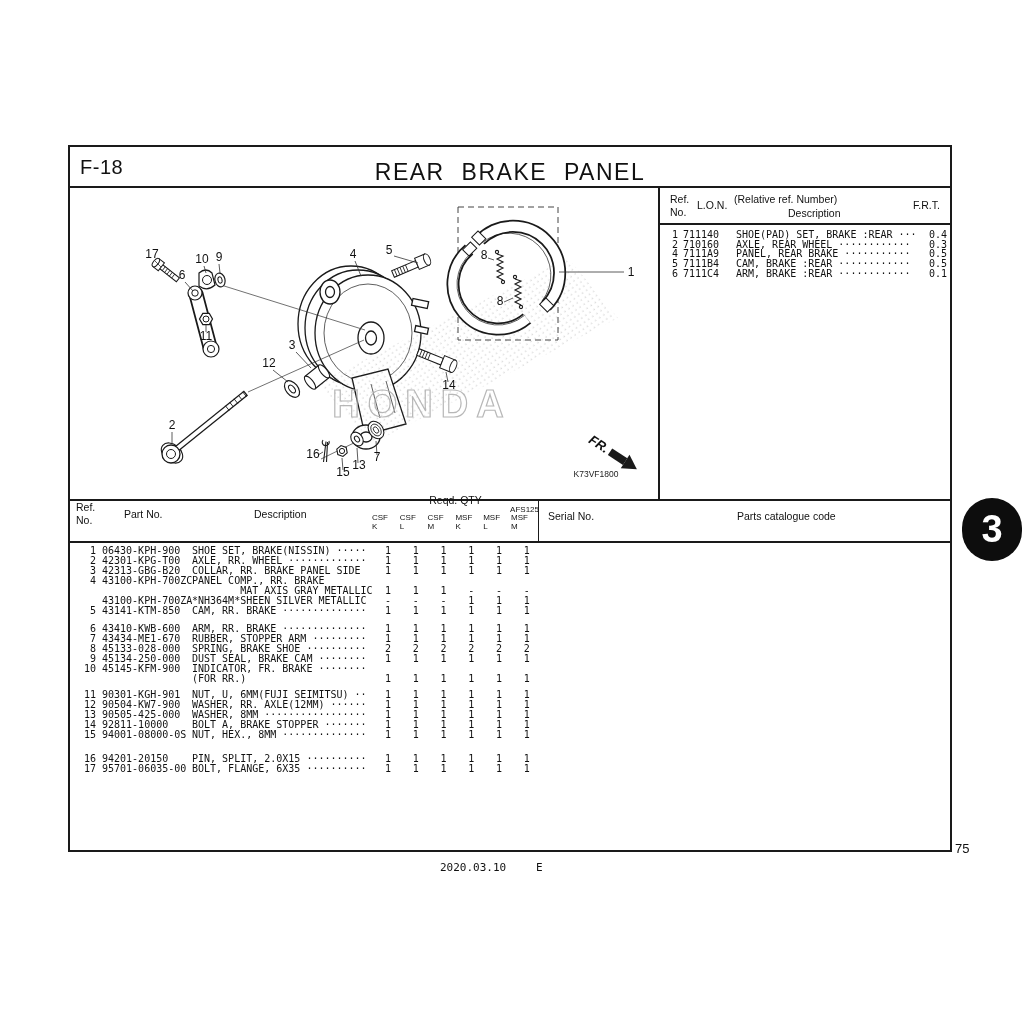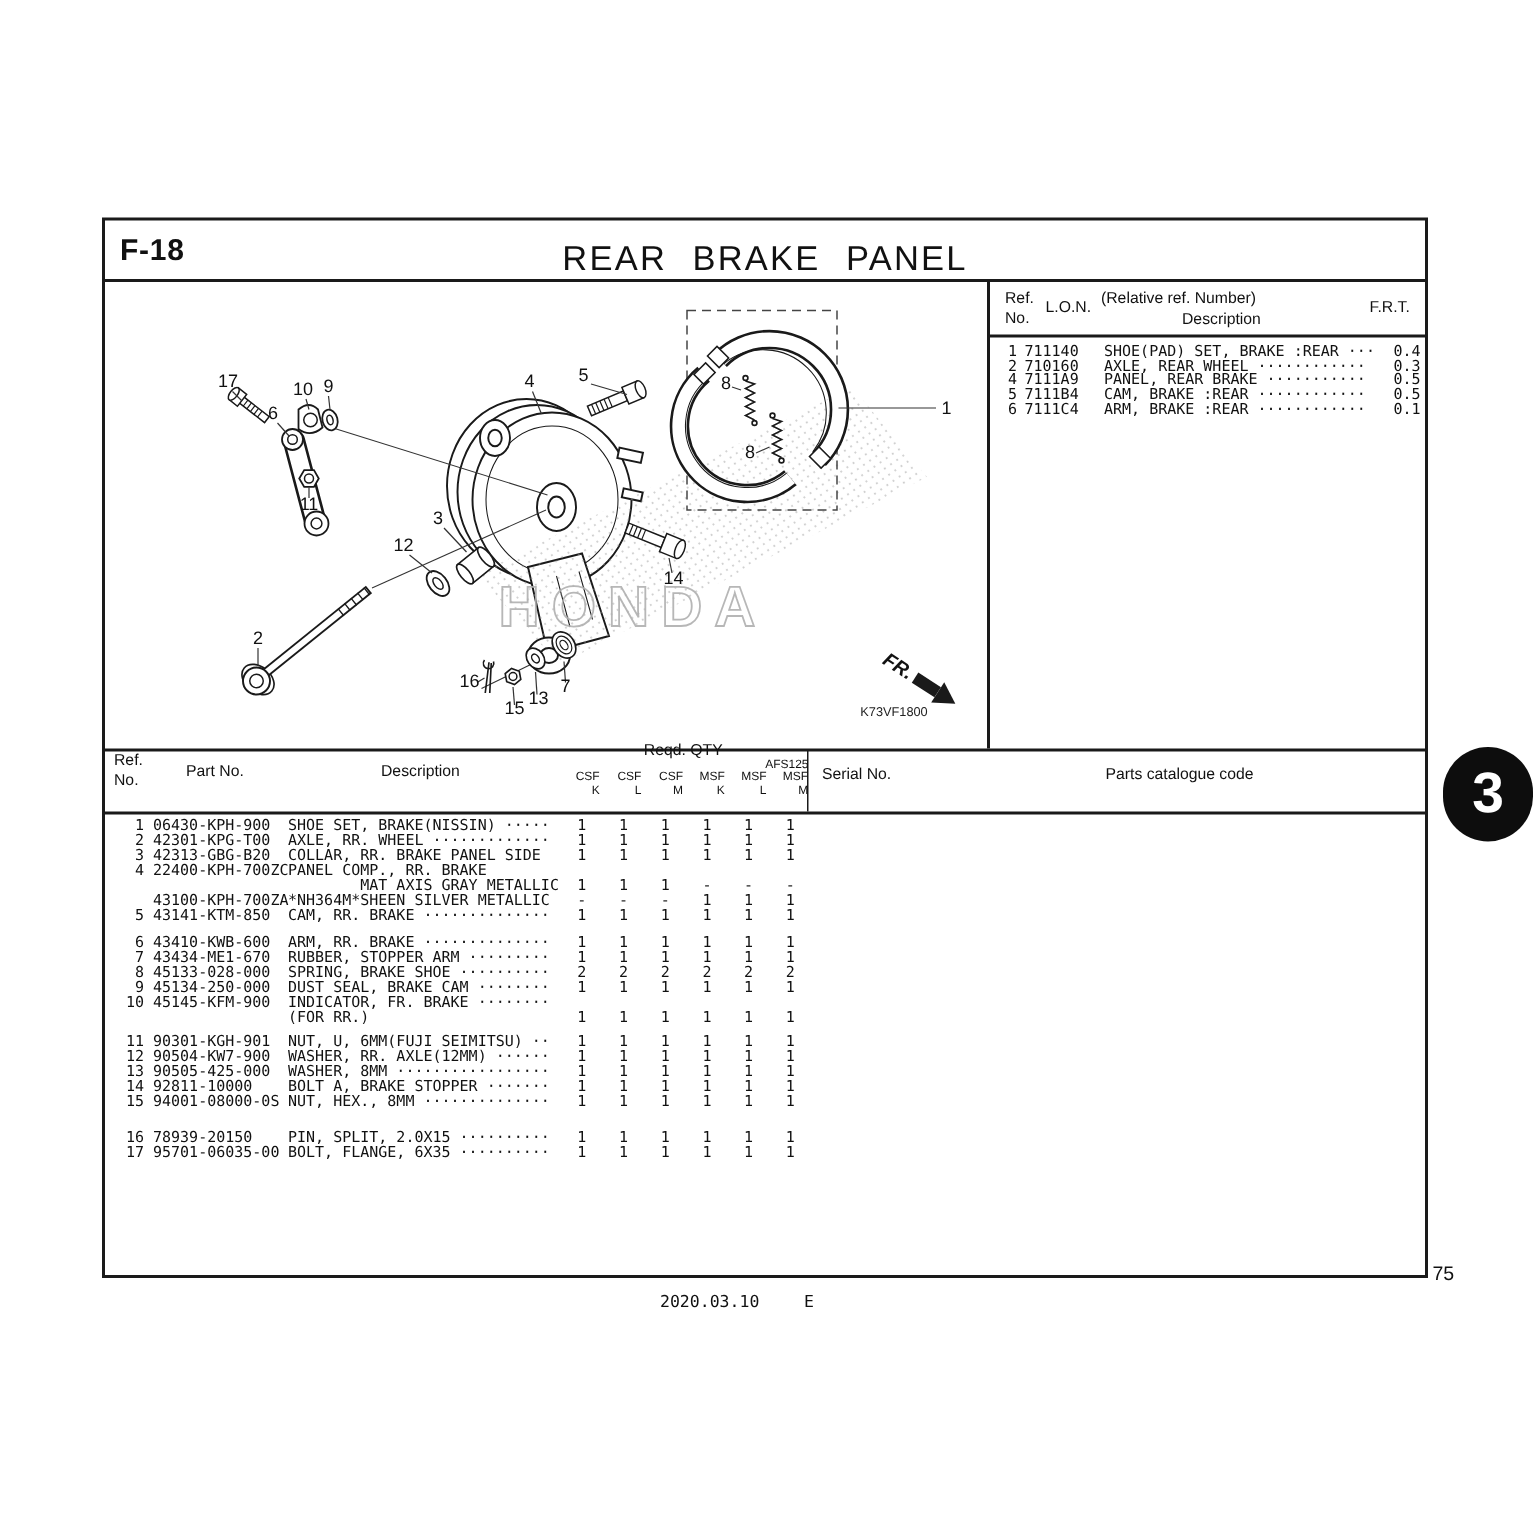--- a/index.html
+++ b/index.html
@@ -1,34 +1,34 @@
 <!DOCTYPE html>
 <html><head>
 <meta charset="utf-8">
 <style>
   html,body{margin:0;padding:0;background:#fff}
   body{width:1024px;height:1024px;position:relative;font-family:"Liberation Sans",sans-serif;color:#111}
   .hline{position:absolute;background:#1a1a1a}
   .vline{position:absolute;background:#1a1a1a}
   #frame{position:absolute;left:68px;top:145px;width:884px;height:707px;border:2px solid #1a1a1a;box-sizing:border-box}
-  #page-code{position:absolute;left:80px;top:156px;font-size:20px;font-weight:bold;letter-spacing:.5px}
+  #page-code{position:absolute;left:80px;top:156px;font-size:20px;font-weight:normal;letter-spacing:.5px}
   #page-title{position:absolute;left:68px;top:159px;width:884px;text-align:center;font-size:23px;letter-spacing:1.5px;word-spacing:9px}
   
   .rt-h{position:absolute;font-size:10.5px}
   .rrow{display:flex;height:9.7px;line-height:9.7px;font:10px "DejaVu Sans Mono",monospace;white-space:pre;color:#111}
   .r-ref{width:12px;text-align:right}
   .r-lon{width:47px;margin-left:5px}
   .r-desc{width:190px;margin-left:6px}
   .r-frt{width:24px;text-align:center}
   #ref-rows{position:absolute;left:666px;top:229px}
   
   .pt-h{position:absolute;font-size:10.5px}
   .pt-h8{position:absolute;font-size:8px}
   #qty-cols{position:absolute;left:372px;top:513px;display:flex}
-  .qcol{width:27.8px;text-align:right;font-size:8px;line-height:9px}
+  .qcol{width:27.8px;text-align:left;font-size:8px;line-height:9px}
   #parts-rows{position:absolute;left:70px;top:545px}
   .prow{display:flex;height:10px;line-height:10px;font:10px "DejaVu Sans Mono",monospace;white-space:pre;color:#111}
   .c-ref{width:26px;text-align:right}
   .c-part{width:90px;margin-left:6px}
   .c-desc{width:182px}
   .c-q{width:27.8px;text-align:center}
   
   #diagram{position:absolute;left:68px;top:188px}
   #diagram path,#diagram ellipse,#diagram circle,#diagram rect,#diagram polygon,#diagram line{vector-effect:none}
   .plabel{font:12px "Liberation Sans",sans-serif;fill:#111;text-anchor:middle}
@@ -279,38 +279,38 @@
       <div>MSF</div>
       <div>M</div>
     </div>
   </div>
 <span class="pt-h" style="left:548px;top:510px">Serial No.</span>
 <span class="pt-h" style="left:737px;top:510px">Parts catalogue code</span>
 <div id="parts-rows">
     <div class="prow"><span class="c-ref">1</span><span class="c-part">06430-KPH-900</span><span class="c-desc">SHOE SET, BRAKE(NISSIN) ·····</span><span class="c-q">1</span><span class="c-q">1</span><span class="c-q">1</span><span class="c-q">1</span><span class="c-q">1</span><span class="c-q">1</span></div>
     <div class="prow"><span class="c-ref">2</span><span class="c-part">42301-KPG-T00</span><span class="c-desc">AXLE, RR. WHEEL ·············</span><span class="c-q">1</span><span class="c-q">1</span><span class="c-q">1</span><span class="c-q">1</span><span class="c-q">1</span><span class="c-q">1</span></div>
     <div class="prow"><span class="c-ref">3</span><span class="c-part">42313-GBG-B20</span><span class="c-desc">COLLAR, RR. BRAKE PANEL SIDE</span><span class="c-q">1</span><span class="c-q">1</span><span class="c-q">1</span><span class="c-q">1</span><span class="c-q">1</span><span class="c-q">1</span></div>
-    <div class="prow"><span class="c-ref">4</span><span class="c-part">22400-KPH-700ZC</span><span class="c-desc">PANEL COMP., RR. BRAKE</span></div>
+    <div class="prow"><span class="c-ref">4</span><span class="c-part">43100-KPH-700ZC</span><span class="c-desc">PANEL COMP., RR. BRAKE</span></div>
     <div class="prow"><span class="c-ref"></span><span class="c-part"></span><span class="c-desc">        MAT AXIS GRAY METALLIC</span><span class="c-q">1</span><span class="c-q">1</span><span class="c-q">1</span><span class="c-q">-</span><span class="c-q">-</span><span class="c-q">-</span></div>
     <div class="prow"><span class="c-ref"></span><span class="c-part">43100-KPH-700ZA</span><span class="c-desc">*NH364M*SHEEN SILVER METALLIC</span><span class="c-q">-</span><span class="c-q">-</span><span class="c-q">-</span><span class="c-q">1</span><span class="c-q">1</span><span class="c-q">1</span></div>
     <div class="prow"><span class="c-ref">5</span><span class="c-part">43141-KTM-850</span><span class="c-desc">CAM, RR. BRAKE ··············</span><span class="c-q">1</span><span class="c-q">1</span><span class="c-q">1</span><span class="c-q">1</span><span class="c-q">1</span><span class="c-q">1</span></div>
     <div style="height: 8px;"></div>
     <div class="prow"><span class="c-ref">6</span><span class="c-part">43410-KWB-600</span><span class="c-desc">ARM, RR. BRAKE ··············</span><span class="c-q">1</span><span class="c-q">1</span><span class="c-q">1</span><span class="c-q">1</span><span class="c-q">1</span><span class="c-q">1</span></div>
     <div class="prow"><span class="c-ref">7</span><span class="c-part">43434-ME1-670</span><span class="c-desc">RUBBER, STOPPER ARM ·········</span><span class="c-q">1</span><span class="c-q">1</span><span class="c-q">1</span><span class="c-q">1</span><span class="c-q">1</span><span class="c-q">1</span></div>
     <div class="prow"><span class="c-ref">8</span><span class="c-part">45133-028-000</span><span class="c-desc">SPRING, BRAKE SHOE ··········</span><span class="c-q">2</span><span class="c-q">2</span><span class="c-q">2</span><span class="c-q">2</span><span class="c-q">2</span><span class="c-q">2</span></div>
     <div class="prow"><span class="c-ref">9</span><span class="c-part">45134-250-000</span><span class="c-desc">DUST SEAL, BRAKE CAM ········</span><span class="c-q">1</span><span class="c-q">1</span><span class="c-q">1</span><span class="c-q">1</span><span class="c-q">1</span><span class="c-q">1</span></div>
     <div class="prow"><span class="c-ref">10</span><span class="c-part">45145-KFM-900</span><span class="c-desc">INDICATOR, FR. BRAKE ········</span></div>
     <div class="prow"><span class="c-ref"></span><span class="c-part"></span><span class="c-desc">(FOR RR.)</span><span class="c-q">1</span><span class="c-q">1</span><span class="c-q">1</span><span class="c-q">1</span><span class="c-q">1</span><span class="c-q">1</span></div>
     <div style="height: 6px;"></div>
     <div class="prow"><span class="c-ref">11</span><span class="c-part">90301-KGH-901</span><span class="c-desc">NUT, U, 6MM(FUJI SEIMITSU) ··</span><span class="c-q">1</span><span class="c-q">1</span><span class="c-q">1</span><span class="c-q">1</span><span class="c-q">1</span><span class="c-q">1</span></div>
     <div class="prow"><span class="c-ref">12</span><span class="c-part">90504-KW7-900</span><span class="c-desc">WASHER, RR. AXLE(12MM) ······</span><span class="c-q">1</span><span class="c-q">1</span><span class="c-q">1</span><span class="c-q">1</span><span class="c-q">1</span><span class="c-q">1</span></div>
     <div class="prow"><span class="c-ref">13</span><span class="c-part">90505-425-000</span><span class="c-desc">WASHER, 8MM ·················</span><span class="c-q">1</span><span class="c-q">1</span><span class="c-q">1</span><span class="c-q">1</span><span class="c-q">1</span><span class="c-q">1</span></div>
     <div class="prow"><span class="c-ref">14</span><span class="c-part">92811-10000</span><span class="c-desc">BOLT A, BRAKE STOPPER ·······</span><span class="c-q">1</span><span class="c-q">1</span><span class="c-q">1</span><span class="c-q">1</span><span class="c-q">1</span><span class="c-q">1</span></div>
     <div class="prow"><span class="c-ref">15</span><span class="c-part">94001-08000-0S</span><span class="c-desc">NUT, HEX., 8MM ··············</span><span class="c-q">1</span><span class="c-q">1</span><span class="c-q">1</span><span class="c-q">1</span><span class="c-q">1</span><span class="c-q">1</span></div>
     <div style="height: 14px;"></div>
-    <div class="prow"><span class="c-ref">16</span><span class="c-part">78939-20150</span><span class="c-desc">PIN, SPLIT, 2.0X15 ··········</span><span class="c-q">1</span><span class="c-q">1</span><span class="c-q">1</span><span class="c-q">1</span><span class="c-q">1</span><span class="c-q">1</span></div>
+    <div class="prow"><span class="c-ref">16</span><span class="c-part">94201-20150</span><span class="c-desc">PIN, SPLIT, 2.0X15 ··········</span><span class="c-q">1</span><span class="c-q">1</span><span class="c-q">1</span><span class="c-q">1</span><span class="c-q">1</span><span class="c-q">1</span></div>
     <div class="prow"><span class="c-ref">17</span><span class="c-part">95701-06035-00</span><span class="c-desc">BOLT, FLANGE, 6X35 ··········</span><span class="c-q">1</span><span class="c-q">1</span><span class="c-q">1</span><span class="c-q">1</span><span class="c-q">1</span><span class="c-q">1</span></div>
   </div>
 
 <div id="section-tab">3</div>
 <div id="page-number">75</div>
 <div id="footer-date">2020.03.10</div>
 <div id="footer-edition">E</div>
 
 </body></html>

